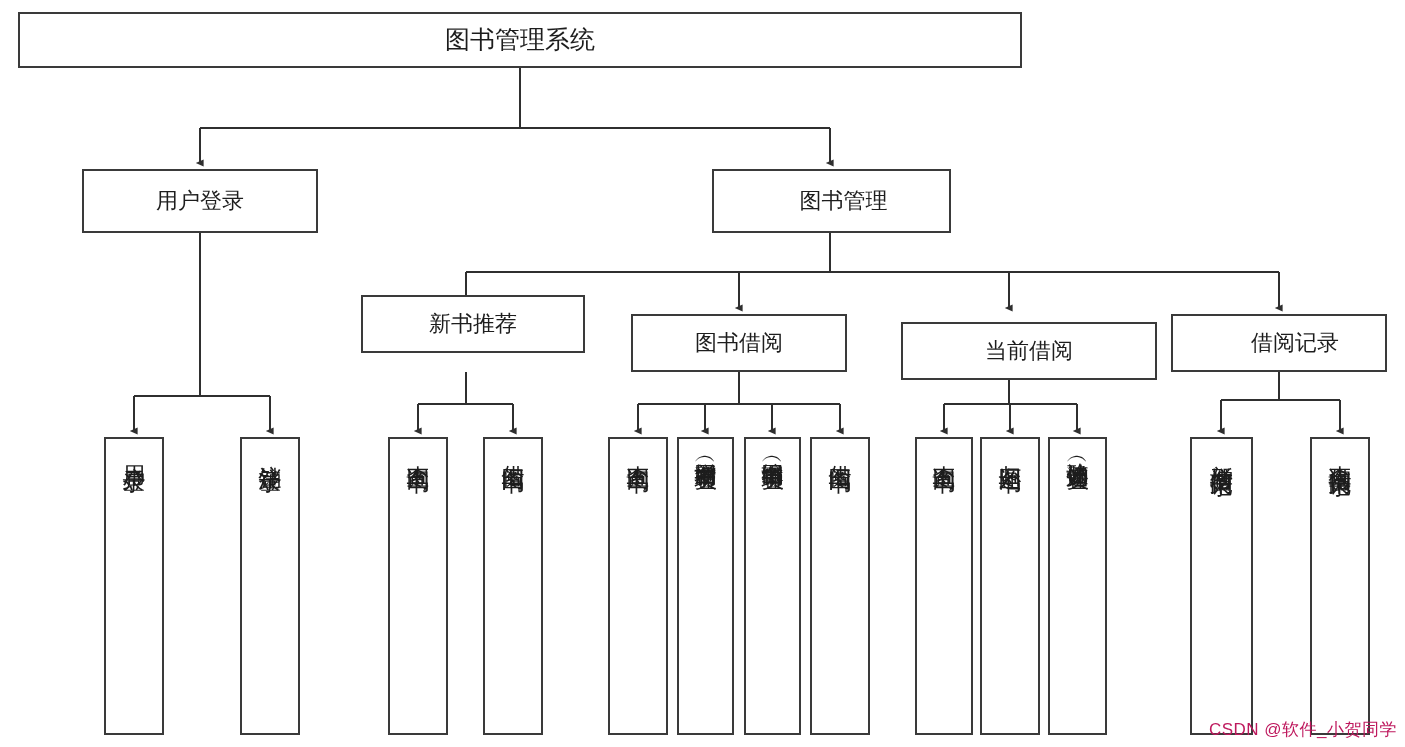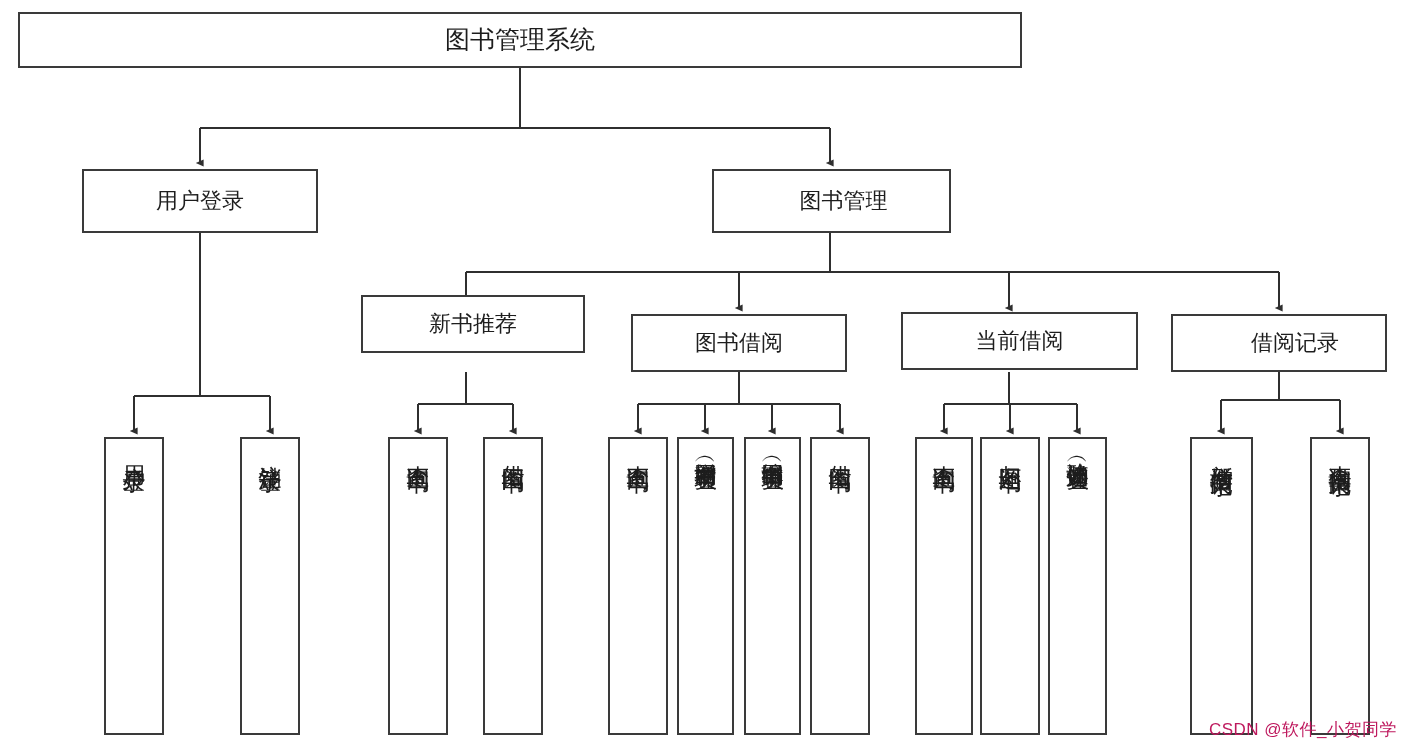--- a/index.html
+++ b/index.html
@@ -148,21 +148,21 @@
   <div class="node horiz" style="left:712px; top:169px; width:239px; height:64px;padding-left:24px;">
     <span class="node-label">图书管理</span>
   </div>
 
   <div class="node horiz" style="left:361px; top:295px; width:224px; height:58px;">
     <span class="node-label">新书推荐</span>
   </div>
   <div class="node horiz" style="left:631px; top:314px; width:216px; height:58px;">
     <span class="node-label">图书借阅</span>
   </div>
-  <div class="node horiz" style="left:901px; top:312px; width:237px; height:58px;">
+  <div class="node horiz" style="left:901px; top:322px; width:256px; height:58px;">
     <span class="node-label">当前借阅</span>
   </div>
   <div class="node horiz" style="left:1171px; top:314px; width:216px; height:58px;padding-left:32px;">
     <span class="node-label">借阅记录</span>
   </div>
 
   <div class="node leaf" style="left:104px; top:437px; width:60px; height:298px;">
     <span class="node-label">用户登录</span>
   </div>
   <div class="node leaf" style="left:240px; top:437px; width:60px; height:298px;">

